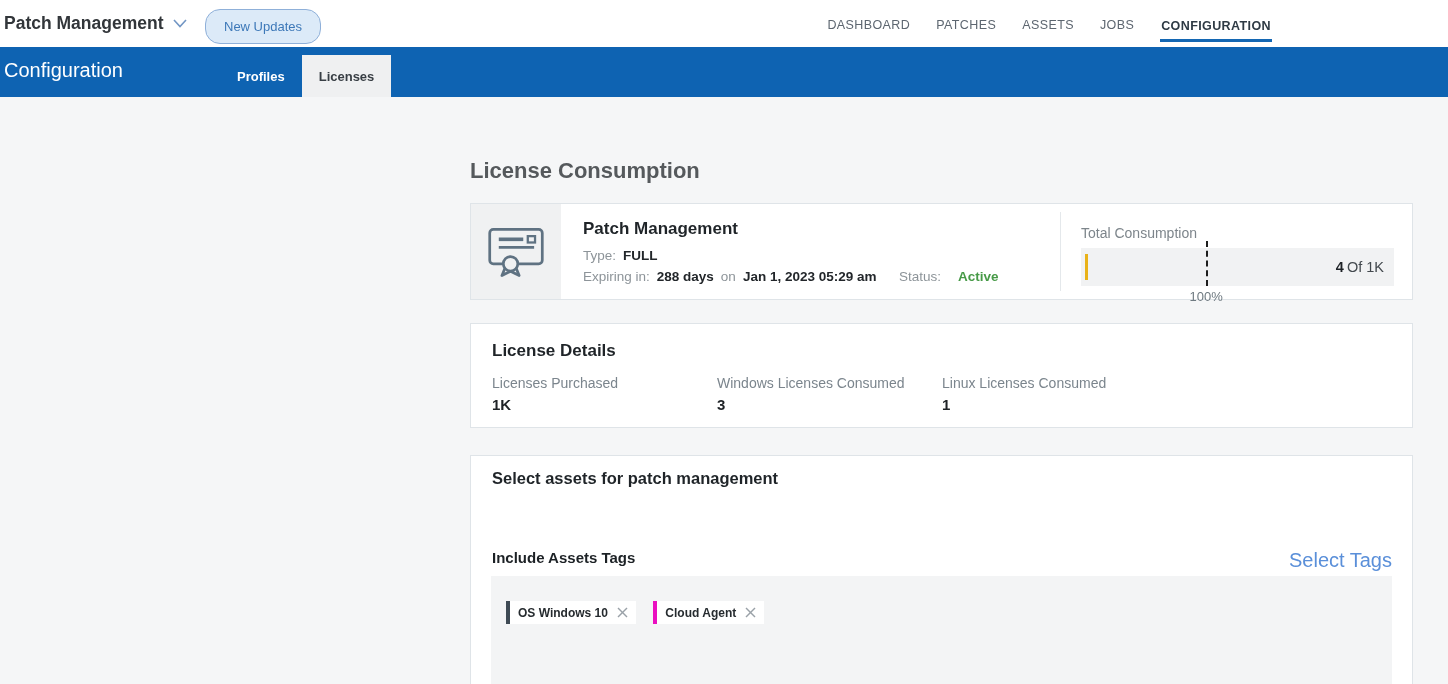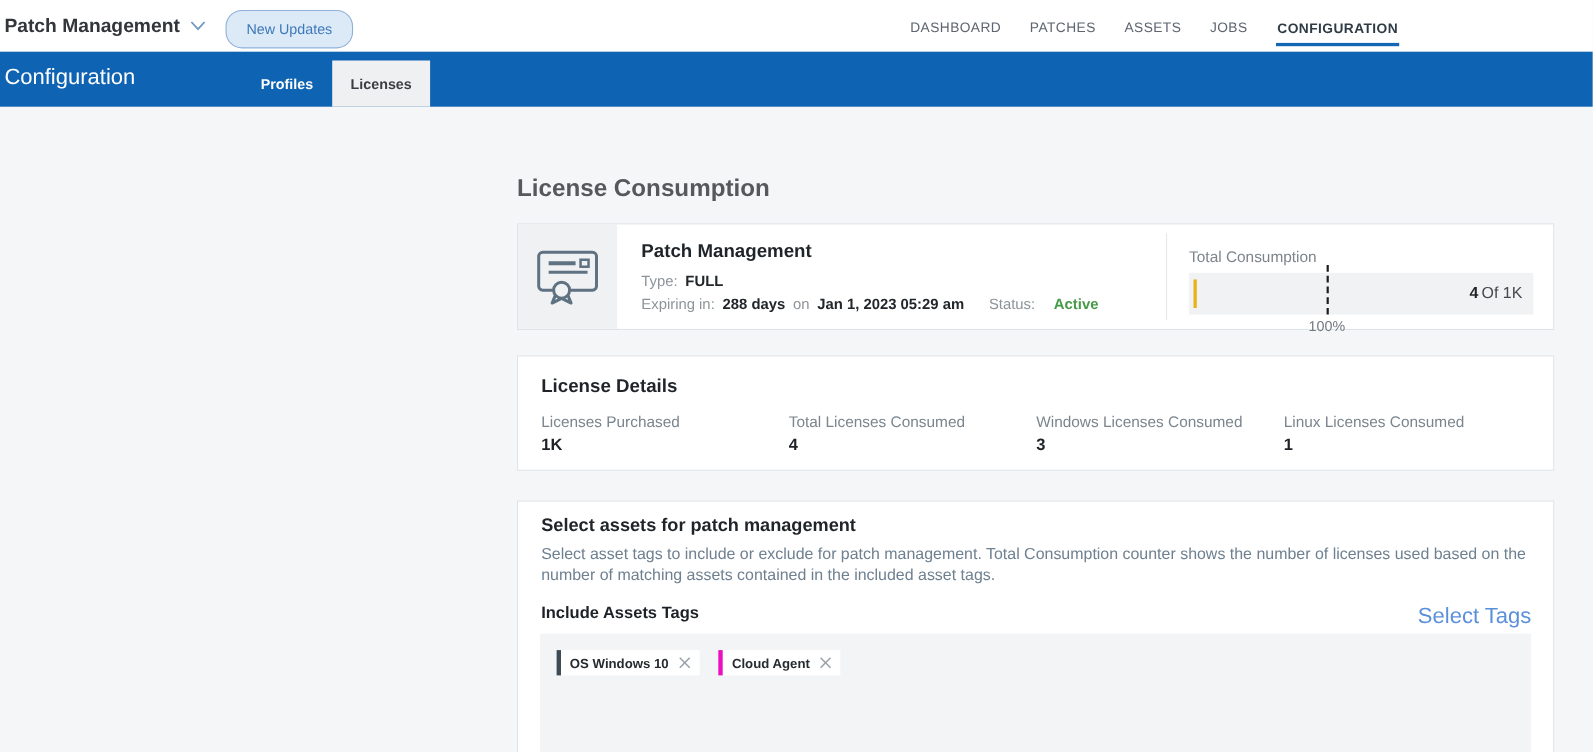--- a/index.html
+++ b/index.html
@@ -153,41 +153,36 @@
   </section>
 
   <section class="card card2">
     <h2 class="c2-title">License Details</h2>
     <div class="stats">
       <div class="stat">
         <div class="stat-label">Licenses Purchased</div>
         <div class="stat-value">1K</div>
       </div>
       <div class="stat">
-        <div class="stat-label">Total Licenses Consumed</div>
-        <div class="stat-value">4</div>
-      </div>
-      <div class="stat">
         <div class="stat-label">Windows Licenses Consumed</div>
         <div class="stat-value">3</div>
       </div>
       <div class="stat">
         <div class="stat-label">Linux Licenses Consumed</div>
         <div class="stat-value">1</div>
       </div>
     </div>
   </section>
 
   <section class="card card3">
     <h2 class="c3-title">Select assets for patch management</h2>
-    <p class="c3-desc">Select asset tags to include or exclude for patch management. Total Consumption counter shows the number of licenses used based on the number of matching assets contained in the included asset tags.</p>
     <div class="c3-include">Include Assets Tags</div>
     <a class="c3-select-tags">Select Tags</a>
     <div class="tags-box">
-      <span class="chip" style="border-left-color: rgb(62, 74, 84);">
+      <span class="chip" style="border-left-color: rgb(62, 74, 84); margin-top: 10px;">
         <span>OS Windows 10</span>
         <span class="chip-x">
           <svg width="11" height="11" viewBox="0 0 11 11">
               <line x1="1" y1="1" x2="10" y2="10" stroke="#9aa1a8" stroke-width="1.4"></line>
               <line x1="10" y1="1" x2="1" y2="10" stroke="#9aa1a8" stroke-width="1.4"></line>
             </svg>
         </span>
       </span>
       <span class="chip" style="border-left-color: rgb(234, 16, 192);">
         <span>Cloud Agent</span>

